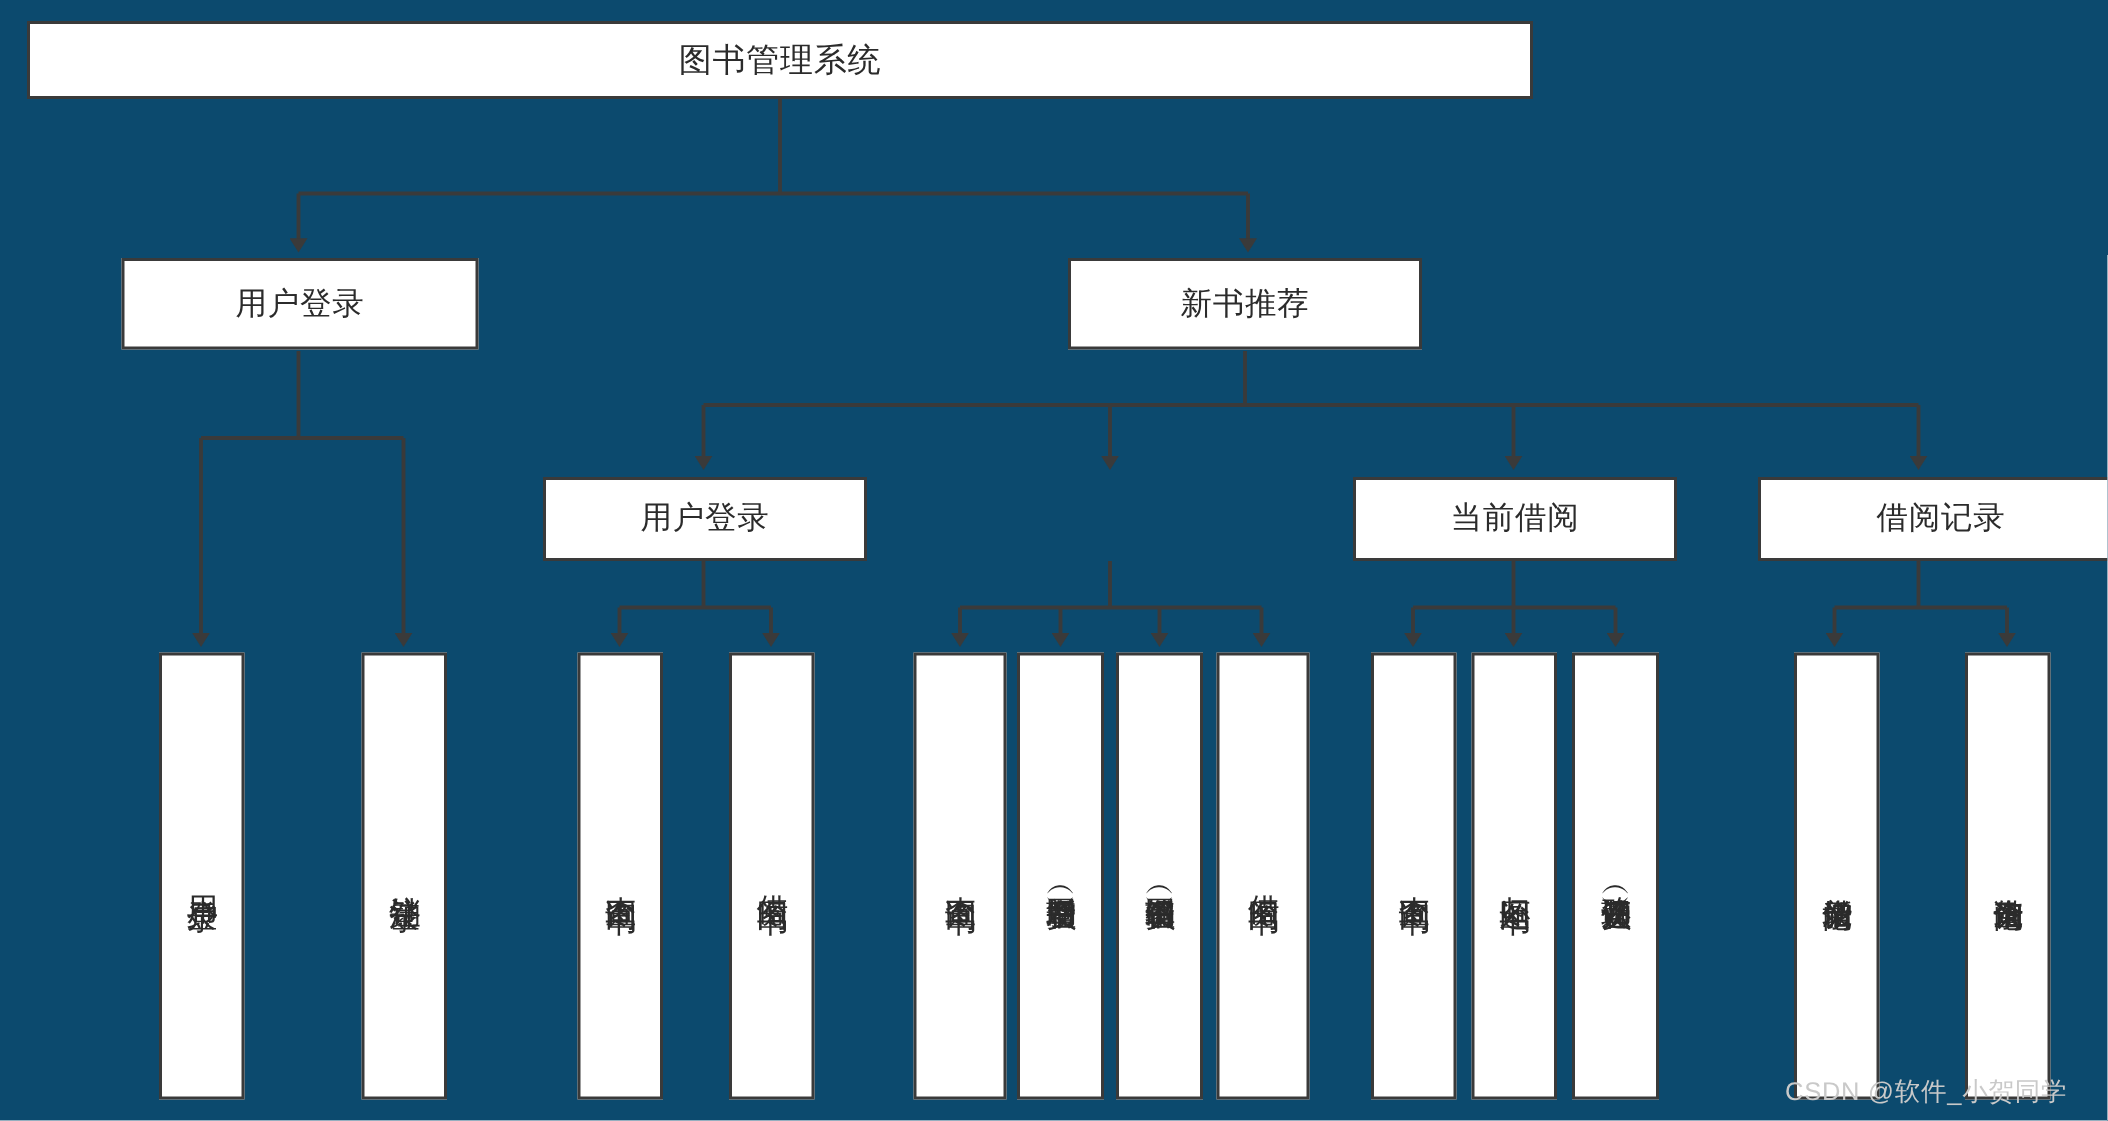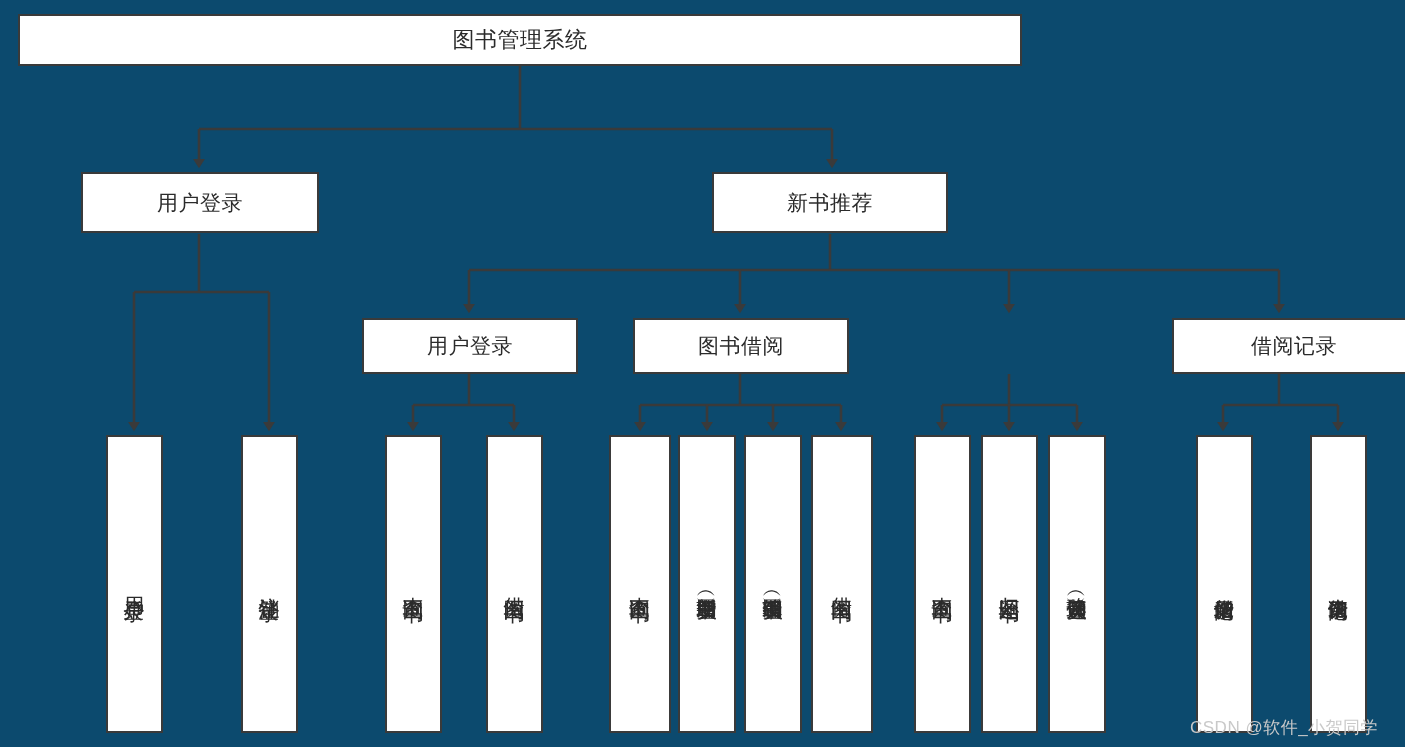--- a/index.html
+++ b/index.html
@@ -138,24 +138,24 @@
   </div>
 
   <div class="node horiz" style="left:712px; top:172px; width:236px; height:61px;">
     <span class="lbl">新书推荐</span>
   </div>
 
   <div class="node horiz" style="left:362px; top:318px; width:216px; height:56px;">
     <span class="lbl">用户登录</span>
   </div>
 
-  <div class="node horiz" style="left:633px; top:318px; width:216px; height:56px;">
-    <span class="lbl">图书借阅</span>
-  </div>
-
+
+  <div class="node horiz" style="left:902px; top:318px; width:216px; height:56px;">
+    <span class="lbl">当前借阅</span>
+  </div>
 
   <div class="node horiz" style="left:1172px; top:318px; width:244px; height:56px;">
     <span class="lbl">借阅记录</span>
   </div>
 
   <div class="node vert" style="left:106px; top:435px; width:57px; height:298px;">
     <span class="lbl">用户登录</span>
   </div>
 
   <div class="node vert" style="left:241px; top:435px; width:57px; height:298px;">

